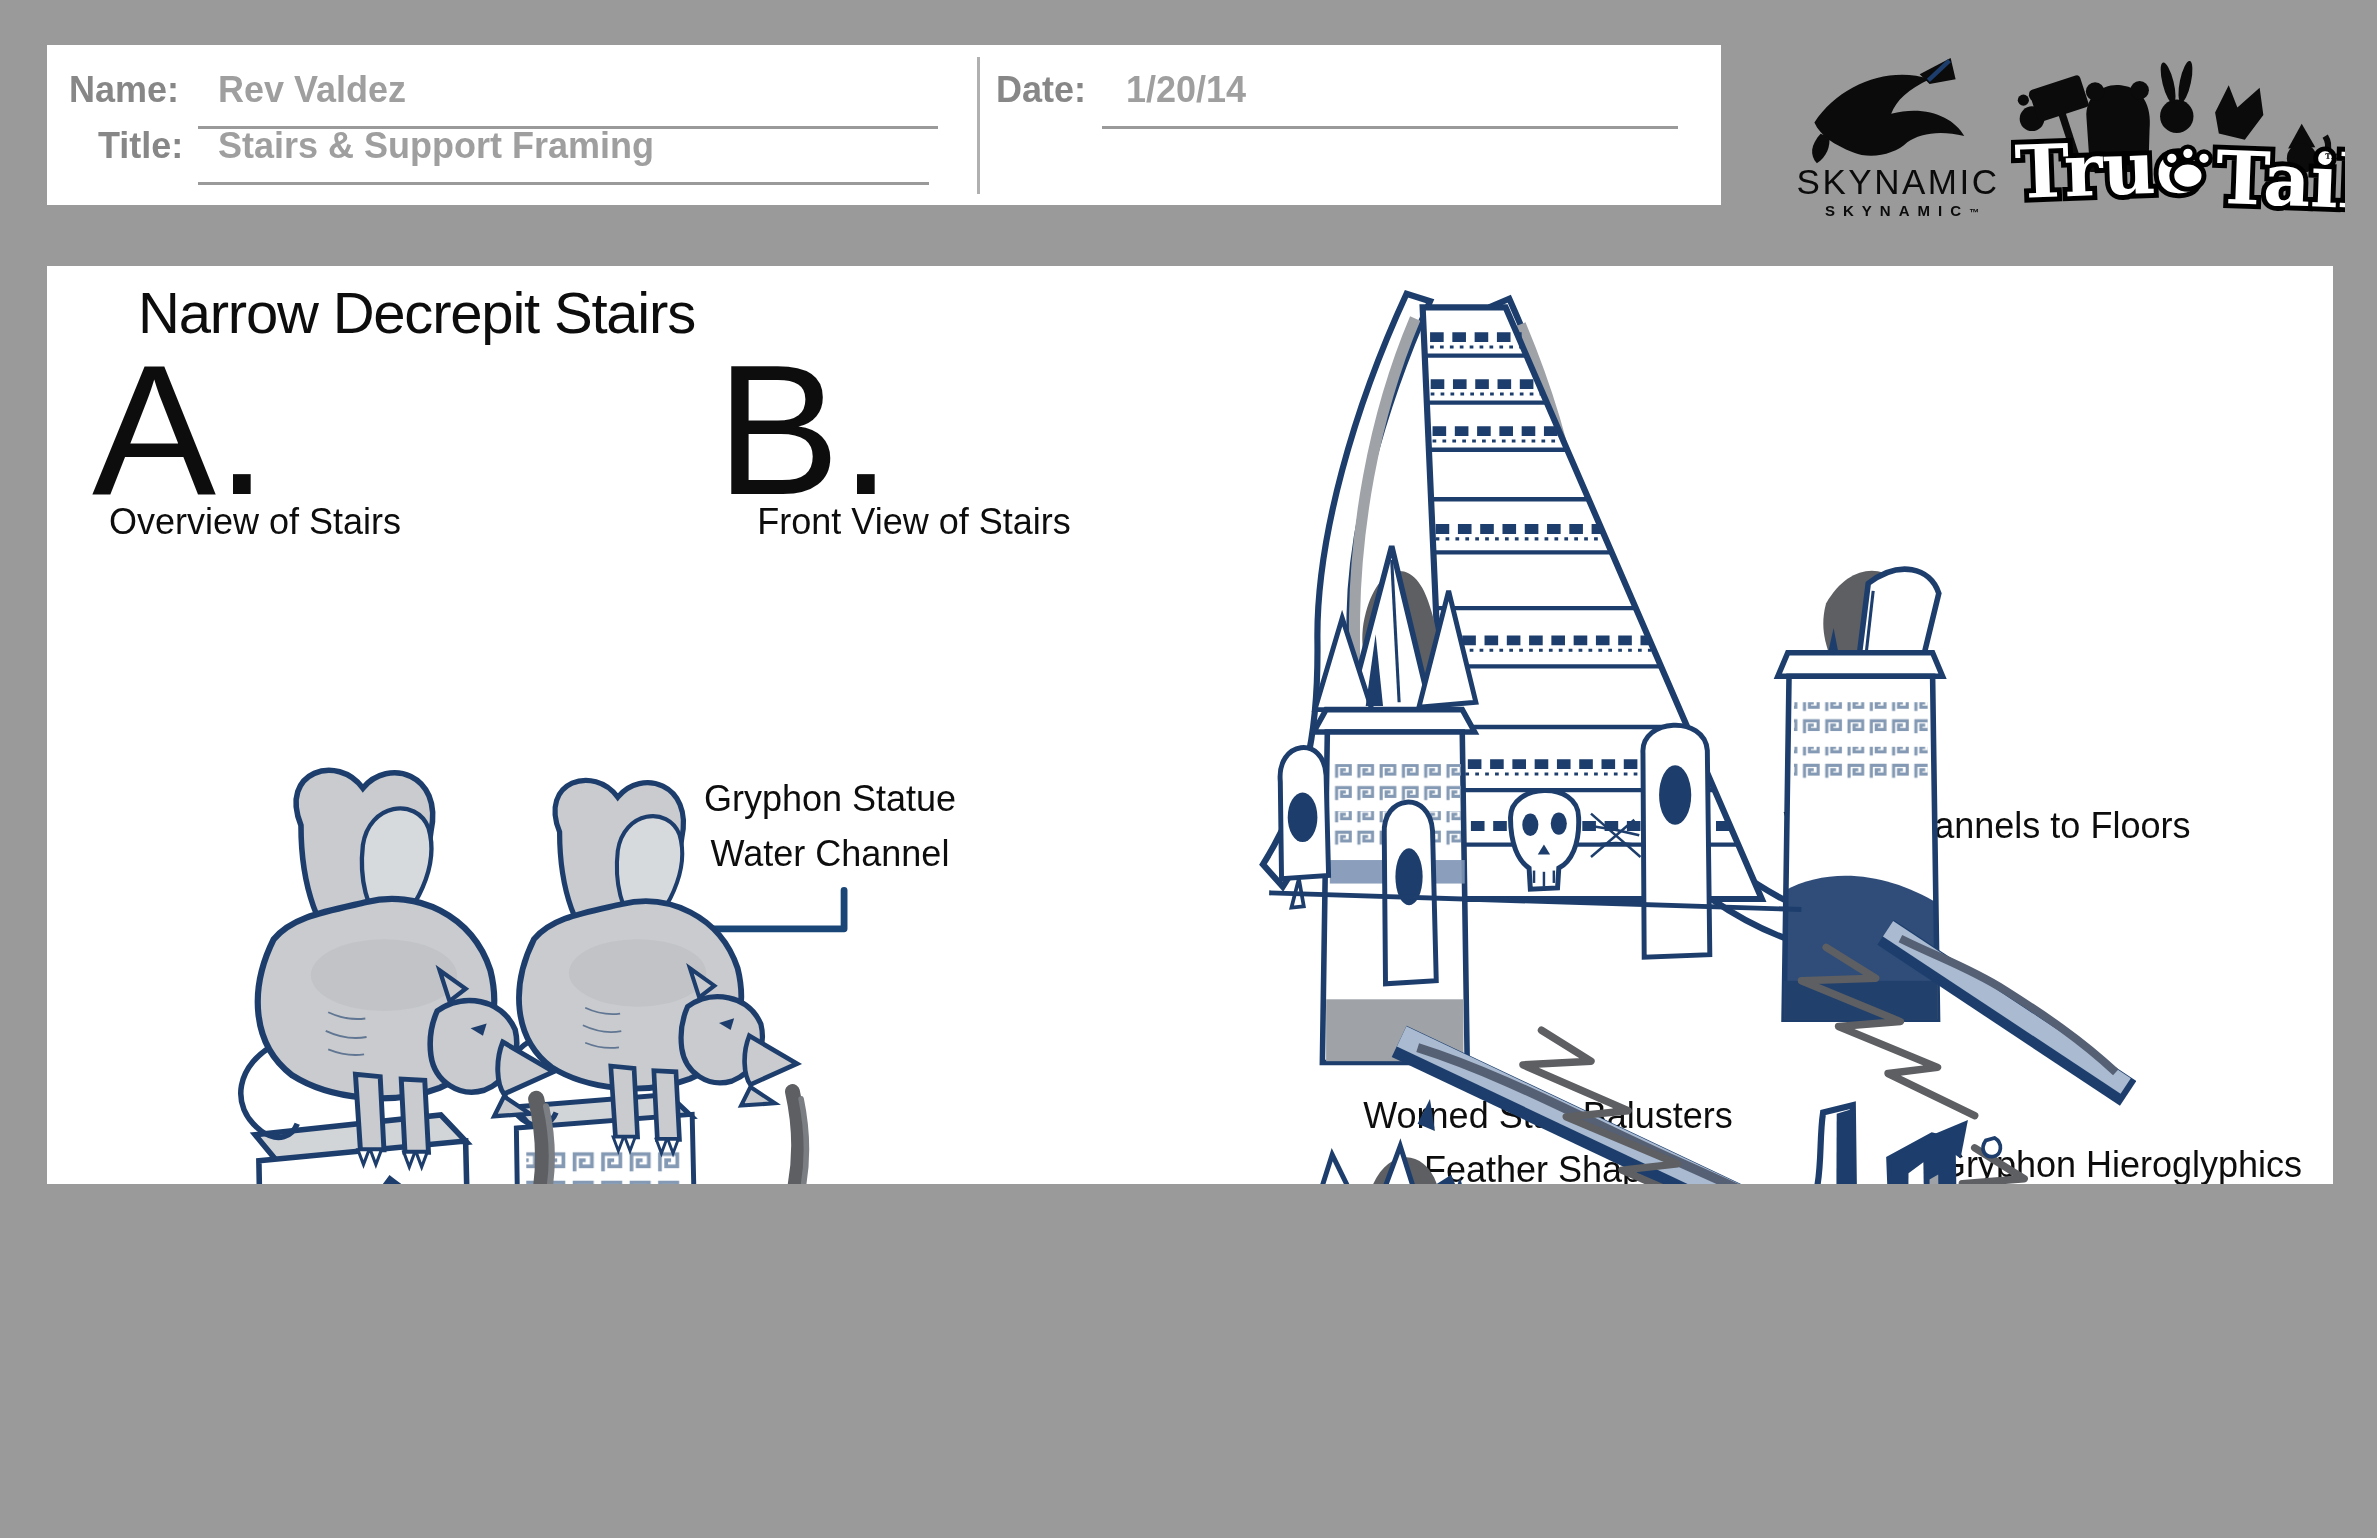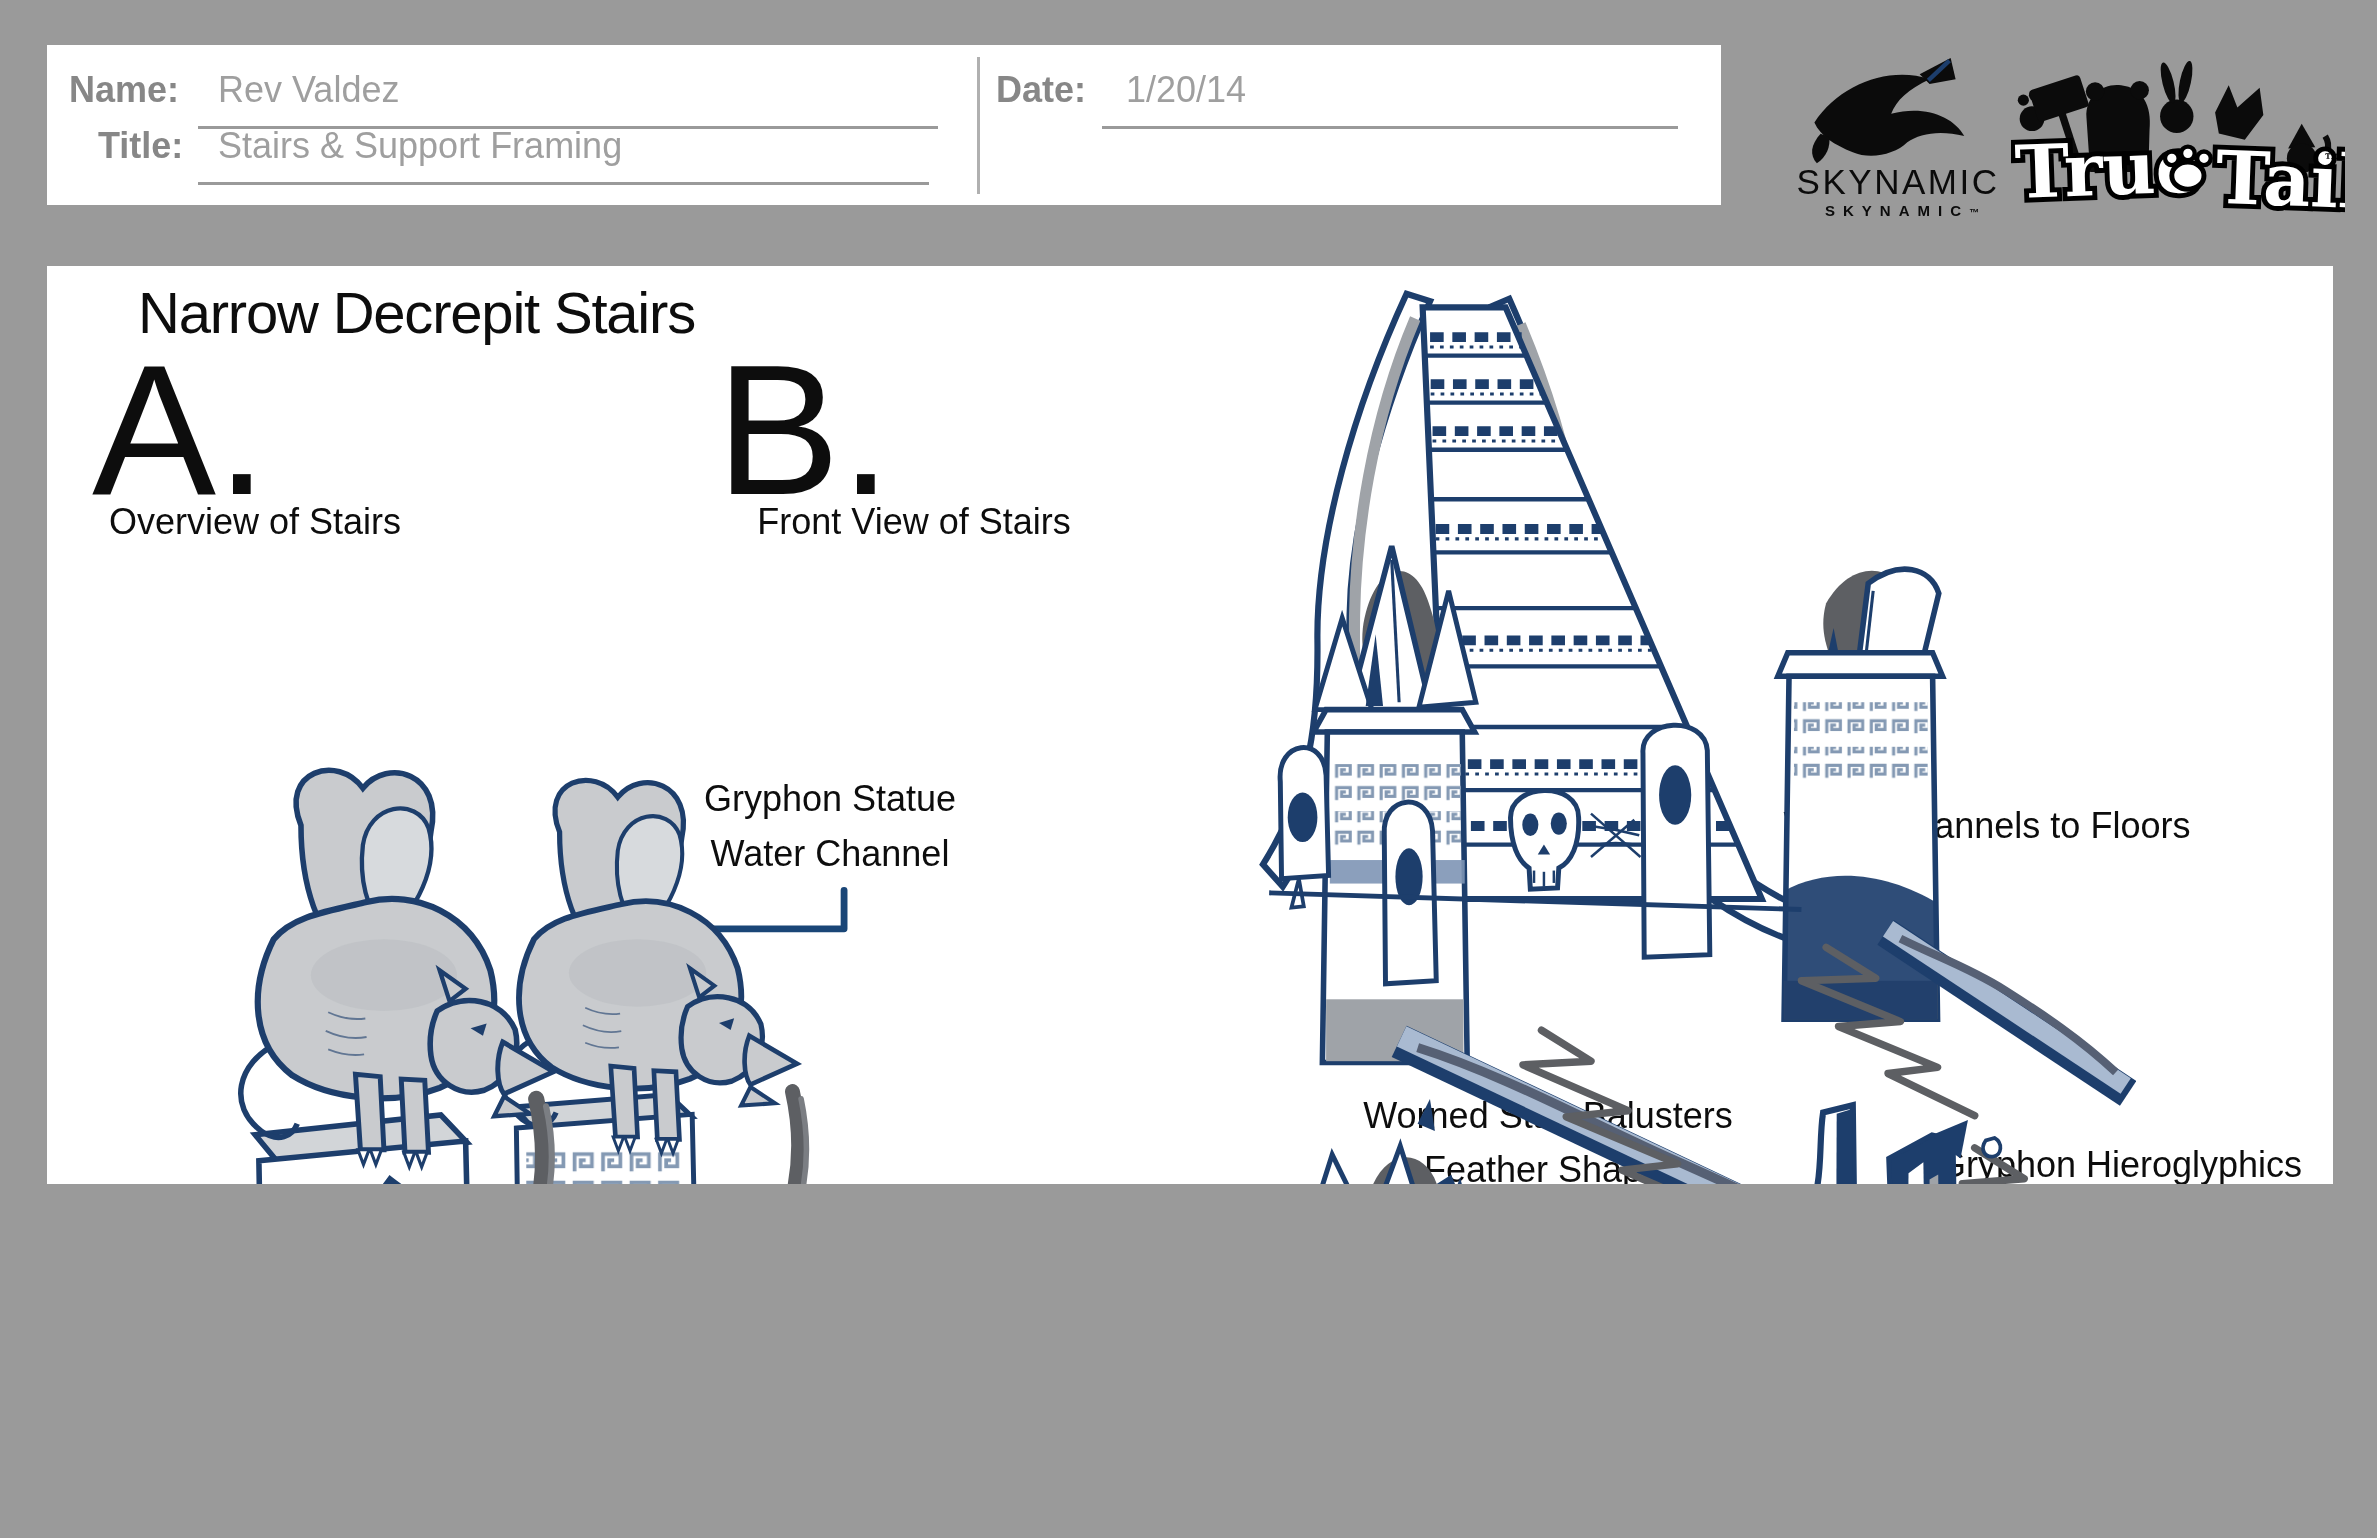--- a/index.html
+++ b/index.html
@@ -9,21 +9,21 @@
     --light-gray:#c9cbce; --mid-gray:#9fa3a8; --dark-gray:#5d5f63;
     --logo-black:#0b0b0b;
   }
   html,body{margin:0;padding:0;background:var(--background,#9a9a9a);}
   #canvas{position:relative;width:2377px;height:1184px;overflow:hidden;
           background:var(--background,#9a9a9a);
           font-family:"Liberation Sans",sans-serif;}
   .abs{position:absolute;}
   .panel{background:var(--panel,#fff);}
   .hdr-label{font-weight:bold;color:var(--header-text,#878787);font-size:36px;white-space:nowrap;}
-  .hdr-value{font-weight:normal;color:var(--header-value,#9f9f9f);font-size:36px;white-space:nowrap;}
+  .hdr-value{font-weight:bold;color:var(--header-value,#9f9f9f);font-size:36px;white-space:nowrap;}
   .rule{background:var(--underline,#9a9a9a);height:3.1px;}
   .vrule{background:#b0b0b0;width:2.5px;}
   .main-title{font-size:58px;color:var(--ink,#0d0d0d);letter-spacing:-1.2px;white-space:nowrap;}
   .sec-letter{font-size:186px;line-height:1;color:var(--ink,#0d0d0d);}
   .caption{font-size:36px;color:var(--ink,#0d0d0d);}
   .ann{font-size:36px;color:var(--ink,#0d0d0d);}
   .centered{transform:translateX(-50%);white-space:nowrap;}
   .sky-name{color:var(--logo-black,#0b0b0b);font-weight:normal;font-size:35px;letter-spacing:2.5px;white-space:nowrap;}
   .sky-sub{color:var(--logo-black,#0b0b0b);font-weight:bold;font-size:15px;letter-spacing:8px;white-space:nowrap;}
   

